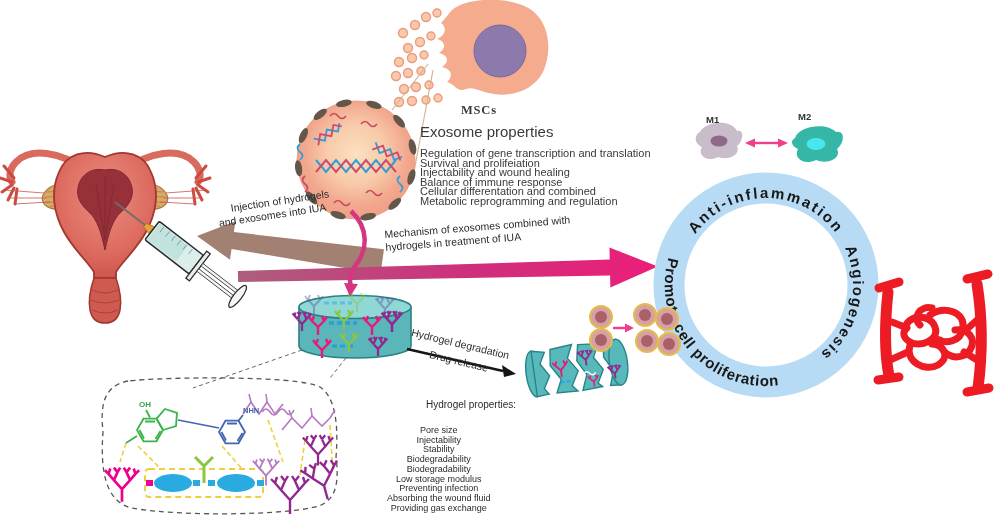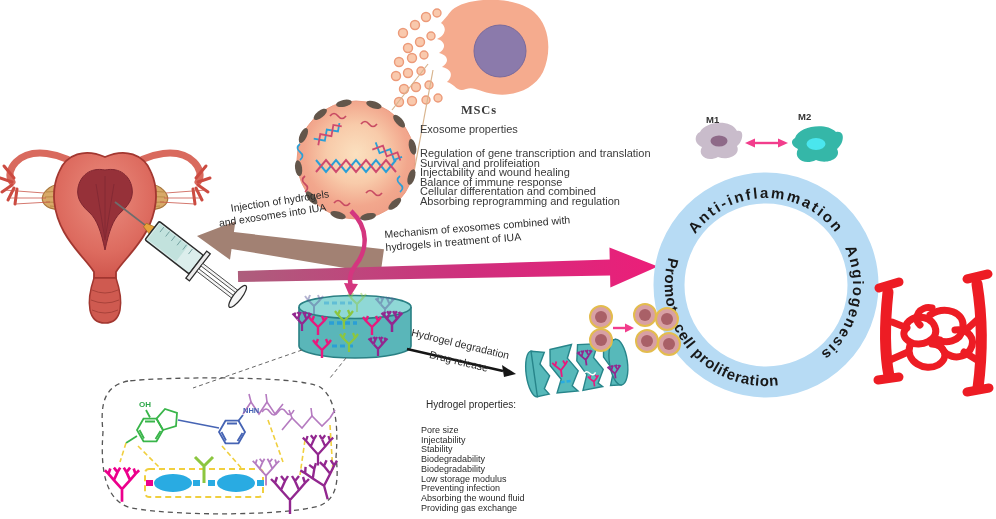--- a/index.html
+++ b/index.html
@@ -2,29 +2,29 @@
 <html><head>
 <meta charset="utf-8">
 <style>
   html,body{margin:0;padding:0;background:#fff;}
   #fig{position:relative;width:996px;height:519px;background:#fff;overflow:hidden;
        font-family:"Liberation Sans", sans-serif;color:#222;}
   #scene{position:absolute;left:0;top:0;}
   .t{position:absolute;white-space:nowrap;color:#2e2e2e;}
   .list div{white-space:nowrap;}
   #msc-label{left:461px;top:103px;font-size:12.5px;font-weight:bold;letter-spacing:.8px;color:#3c3c3c;font-family:Liberation Serif, serif;}
-  #exo-title{left:420px;top:123px;font-size:11px;color:#3a3a3a;}
+  #exo-title{left:420px;top:123px;font-size:15px;color:#3a3a3a;}
   #exo-list{left:420px;top:149px;font-size:11px;line-height:9.5px;color:#3a3a3a;}
   #inj-text{left:216px;top:204px;font-size:10.5px;line-height:13px;transform:rotate(-8.5deg);transform-origin:left top;color:#2b2b2b;}
   #inj-text .l1{margin-left:14px;}
   #mech-text{left:384px;top:228px;font-size:10.5px;line-height:12.5px;transform:rotate(-4.5deg);transform-origin:left top;color:#2b2b2b;}
   #deg1{left:413px;top:326px;font-size:10.5px;transform:rotate(13.5deg);transform-origin:left top;}
   #deg2{left:431px;top:348px;font-size:10.5px;transform:rotate(13.5deg);transform-origin:left top;}
   #hyd-title{left:409px;top:399px;font-size:10px;color:#2a2a2a;padding-left:17px;}
-  #hyd-list{left:421px;top:426px;font-size:9px;line-height:9.7px;color:#2a2a2a;}
+  #hyd-list{left:387px;top:426px;font-size:9px;line-height:9.7px;color:#2a2a2a;text-align:center;}
 </style>
 </head>
 <body>
 
 <div id="fig">
 
 <svg id="scene" width="996" height="519" viewBox="0 0 996 519">
   <defs>
     <radialGradient id="exoG" cx="50%" cy="45%" r="55%">
       <stop offset="0%" stop-color="#fbe0bf"></stop>
@@ -363,21 +363,21 @@
 
 <div class="t" id="msc-label">MSCs</div>
 
 <div class="t" id="exo-title">Exosome properties</div>
 <div class="t list" id="exo-list">
   <div>Regulation of gene transcription and translation</div>
   <div>Survival and prolifeiation</div>
   <div>Injectability and wound healing</div>
   <div>Balance of immune response</div>
   <div>Cellular differentation and combined</div>
-  <div>Absorbing reprogramming and regulation</div>
+  <div>Metabolic reprogramming and regulation</div>
 </div>
 
 <div class="t" id="inj-text">
   <div class="l1">Injection of hydrogels</div>
   <div>and exosomes into IUA</div>
 </div>
 
 <div class="t" id="mech-text">
   <div>Mechanism of exosomes combined with</div>
   <div>hydrogels in treatment of IUA</div>

